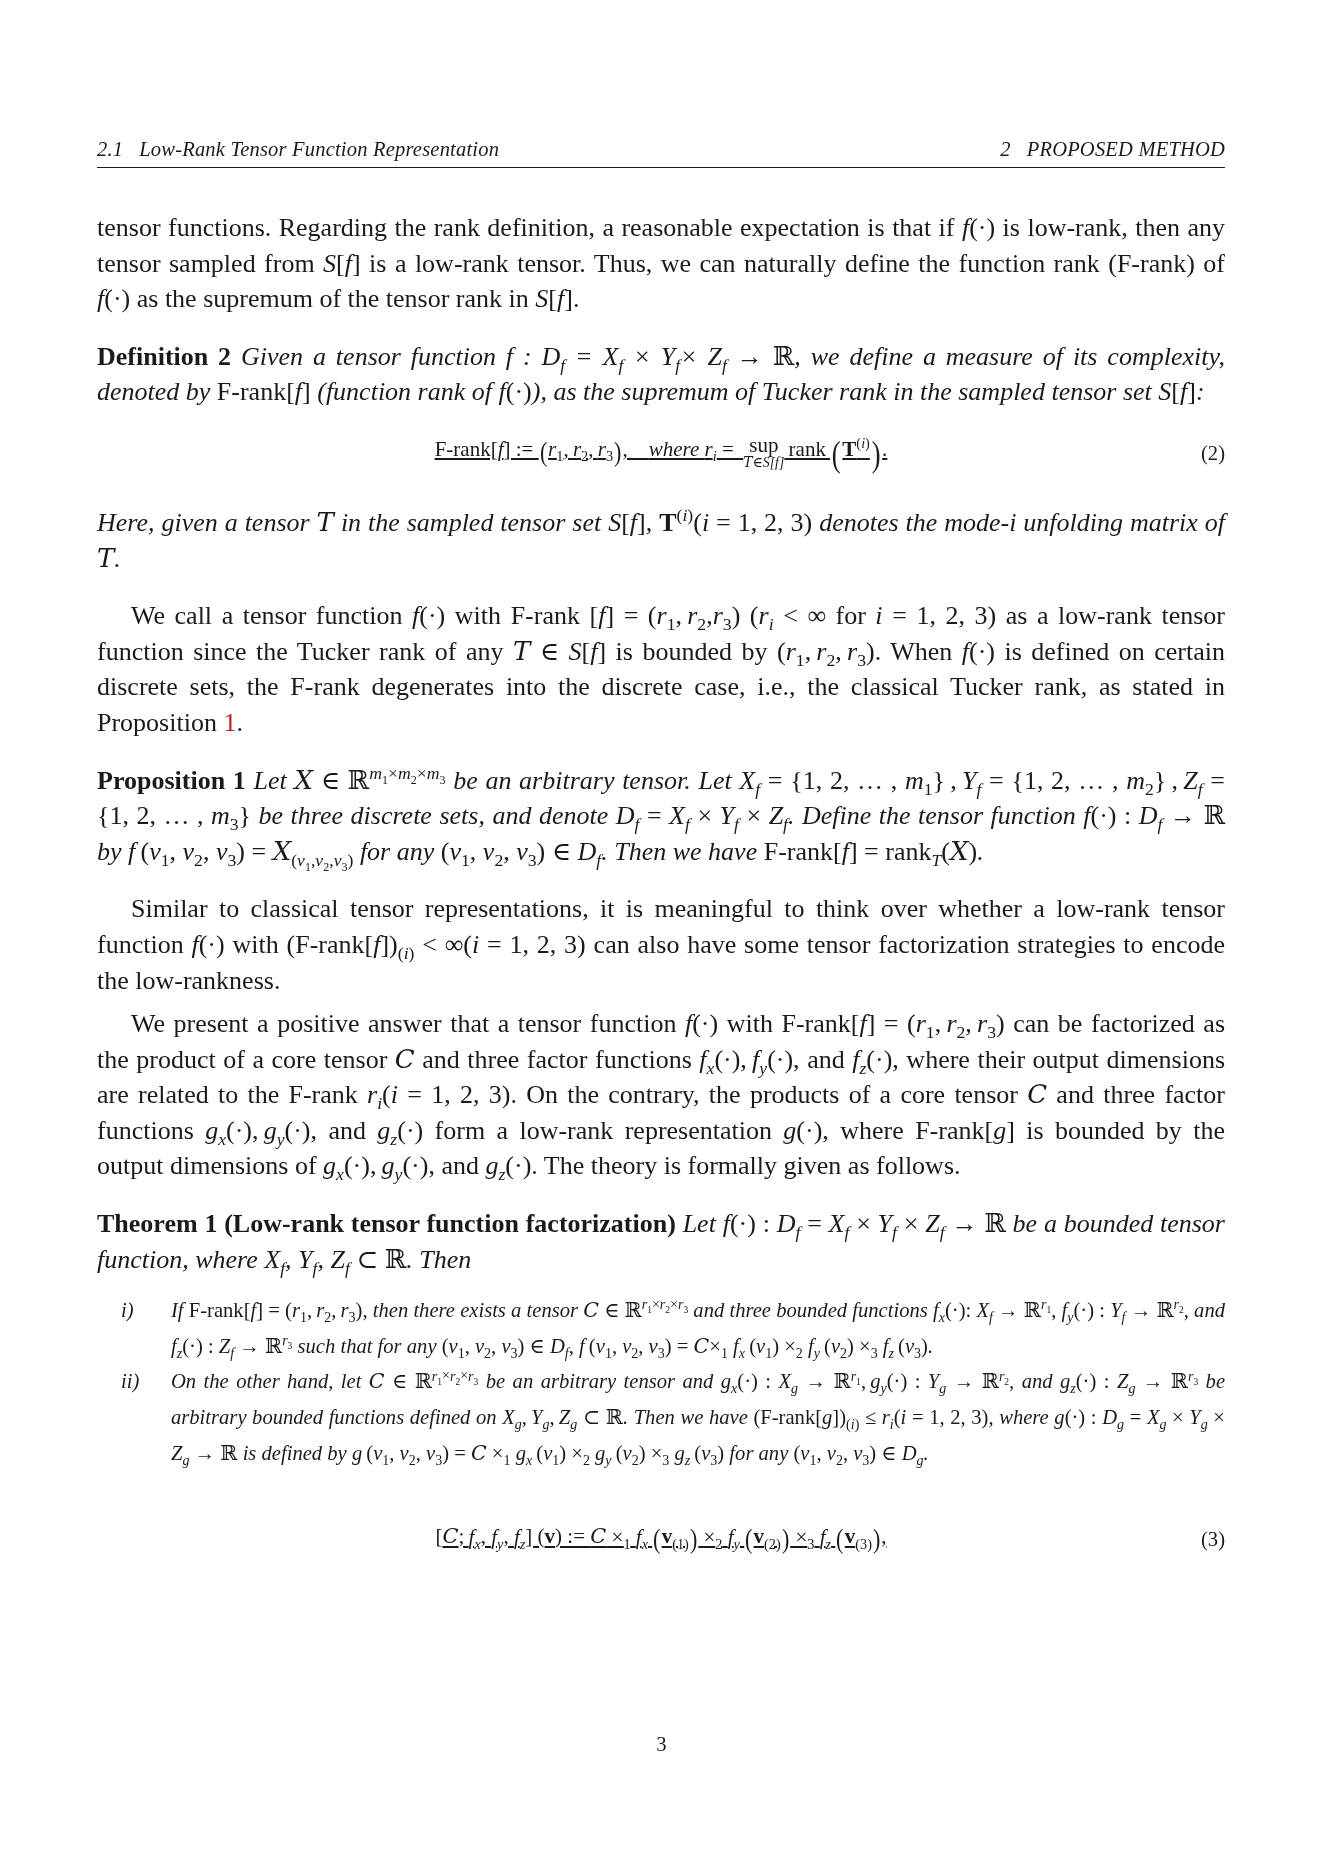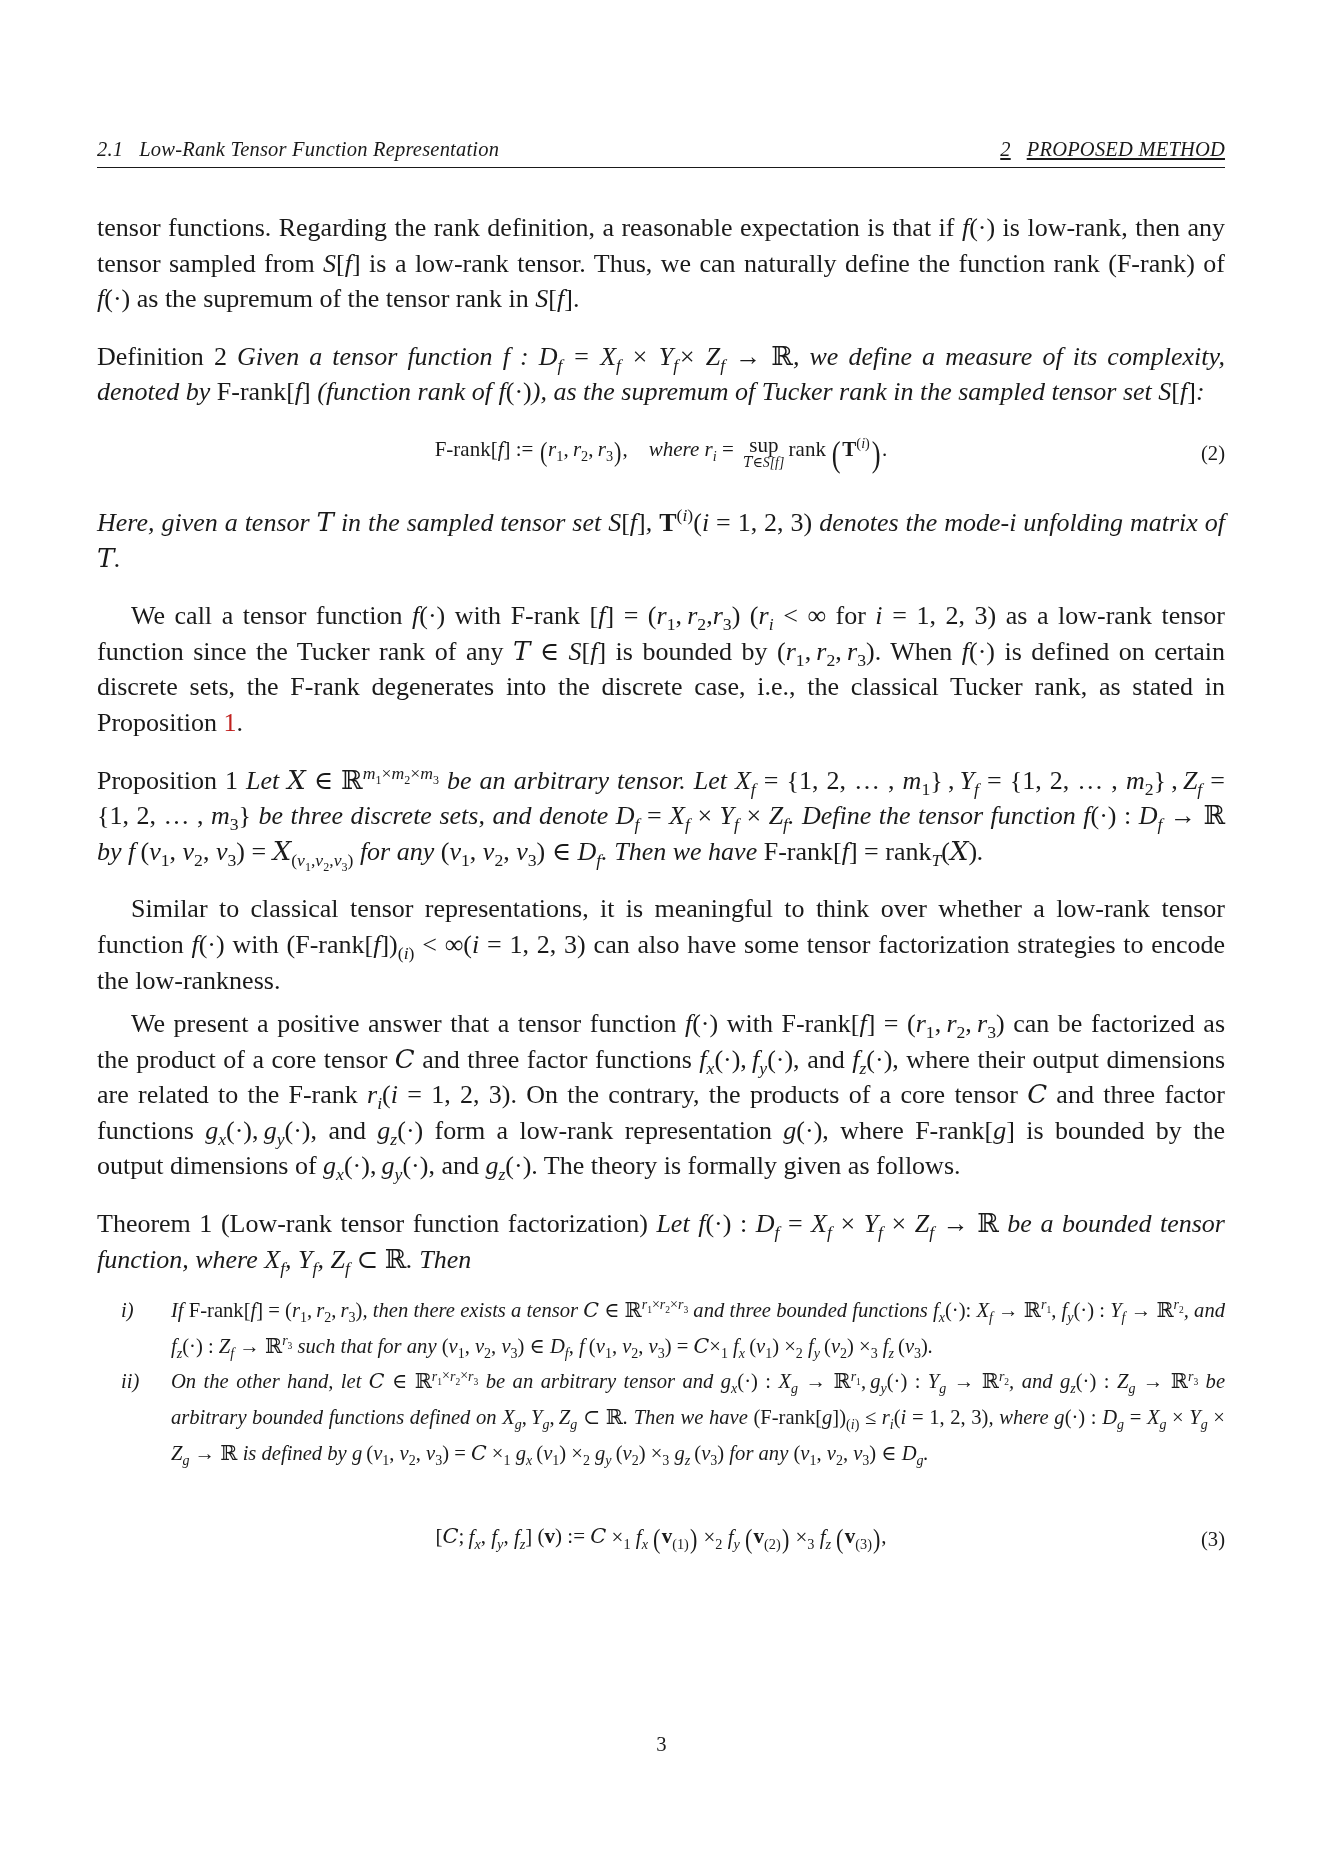--- a/index.html
+++ b/index.html
@@ -34,21 +34,21 @@
   .runhead {
     display: flex;
     justify-content: space-between;
     align-items: baseline;
     font-style: italic;
     font-size: 20.5px;
     letter-spacing: 0.2px;
     padding-bottom: 6px;
   }
   .runhead .left { white-space: nowrap; }
-  .runhead .right { white-space: nowrap; text-decoration: underline; }
+  .runhead .right { white-space: nowrap; }
   .runhead .num { margin-right: 16px; }
   .rule {
     border-top: 1.4px solid #1a1a1a;
     width: 100%;
     margin-bottom: 42px;
   }
 
   
   p.body {
     font-size: 26px;
@@ -58,21 +58,21 @@
     text-indent: 0;
     hyphens: none;
   }
   p.body + p.body { margin-top: 8px; }
   p.indent { text-indent: 34px; }
   .gap-sm { height: 16px; }
   .gap-md { height: 22px; }
   .gap-lg { height: 30px; }
 
   .it { font-style: italic; }
-  .bf { font-weight: normal; }
+  .bf { font-weight: bold; }
   .ref { color: #2b2bd0; }
   .refred { color: #c0211f; }
 
   
   .m {
     font-family: "Liberation Serif", "DejaVu Serif", serif;
     font-style: italic;
     white-space: nowrap;
   }
   .mu { font-style: normal; }
@@ -98,21 +98,21 @@
     font-size: 21px;
   }
   .eqnum {
     position: absolute;
     right: 0;
     top: 50%;
     transform: translateY(-50%);
     font-style: normal;
     font-size: 20.6px;
   }
-  .eq-inner { display: inline-block; }
+  .eq-inner { display: inline-block; text-decoration: underline; }
 
   .supwrap {
     display: inline-block;
     text-align: center;
     vertical-align: middle;
     position: relative;
   }
   .supwrap .op { display: block; font-style: normal; }
   .supwrap .lim {
     display: block;

